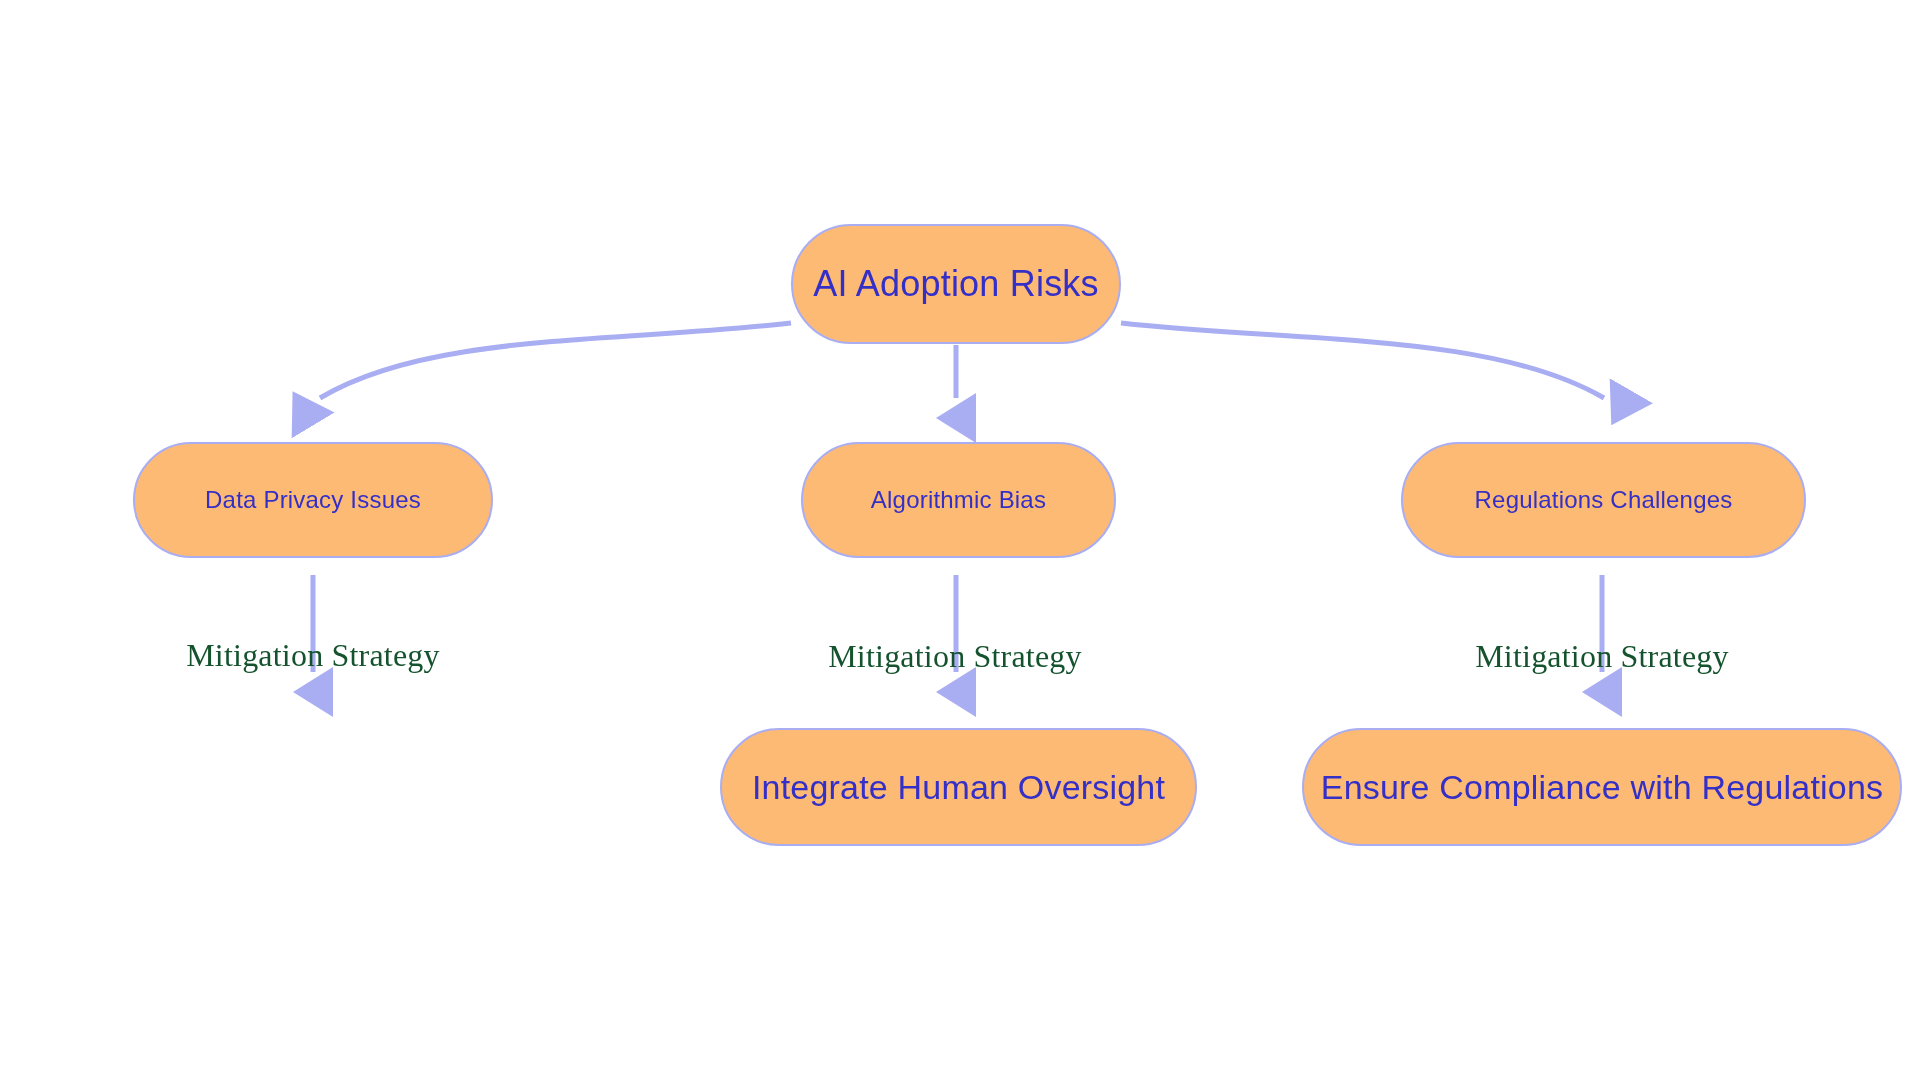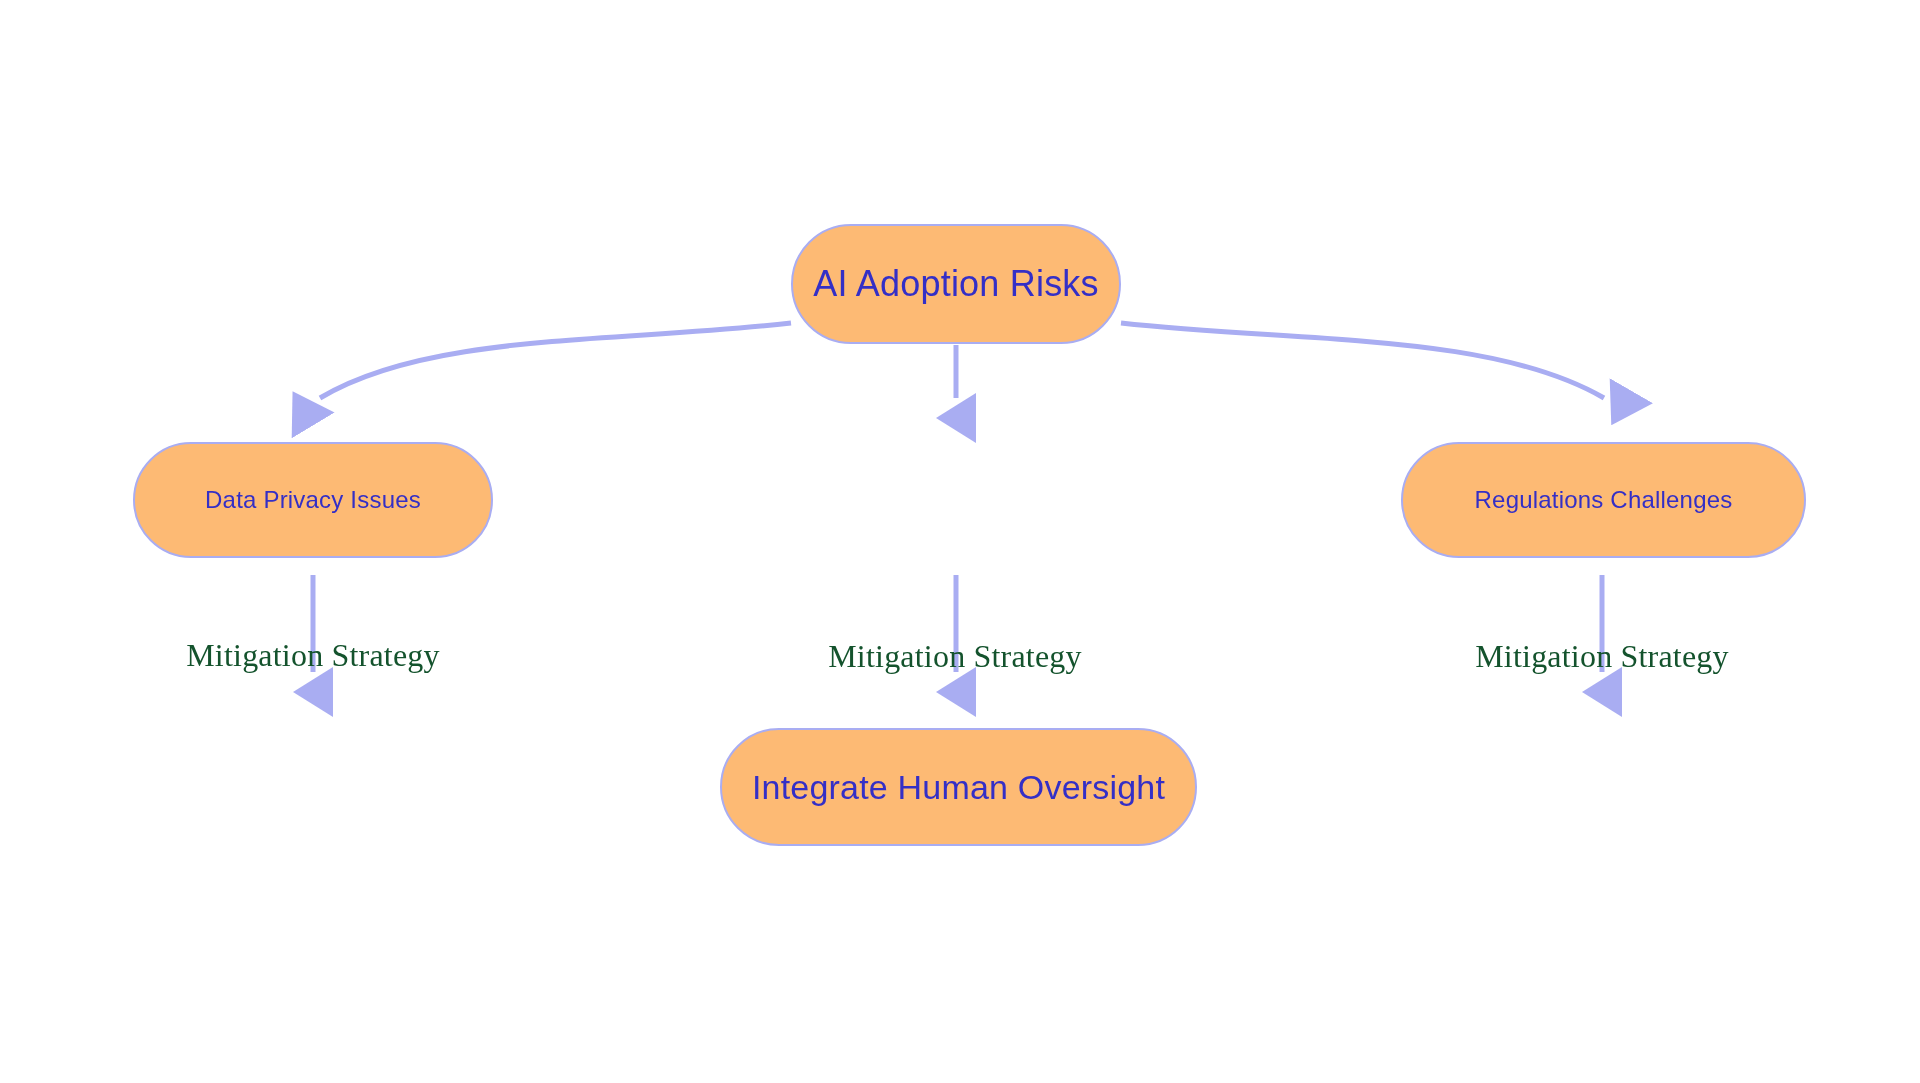--- a/index.html
+++ b/index.html
@@ -127,30 +127,36 @@
   </svg>
 
   <div class="node" id="node-root">
     <span class="node-label">AI Adoption Risks</span>
   </div>
 
   <div class="node node-risk" id="node-privacy">
     <span class="node-label">Data Privacy Issues</span>
   </div>
 
+  <div class="node node-risk" id="node-bias">
+    <span class="node-label">Algorithmic Bias</span>
+  </div>
 
   <div class="node node-risk" id="node-regulatory">
     <span class="node-label">Regulations Challenges</span>
   </div>
 
   <div class="edge-label" id="edge-label-left">Mitigation Strategy</div>
 
   <div class="edge-label" id="edge-label-middle">Mitigation Strategy</div>
 
   <div class="edge-label" id="edge-label-right">Mitigation Strategy</div>
 
 
   <div class="node node-strategy" id="node-oversight">
     <span class="node-label">Integrate Human Oversight</span>
   </div>
 
+  <div class="node node-strategy" id="node-compliance">
+    <span class="node-label">Ensure Compliance with Regulations</span>
+  </div>
 
 </div>
 
 </body></html>

